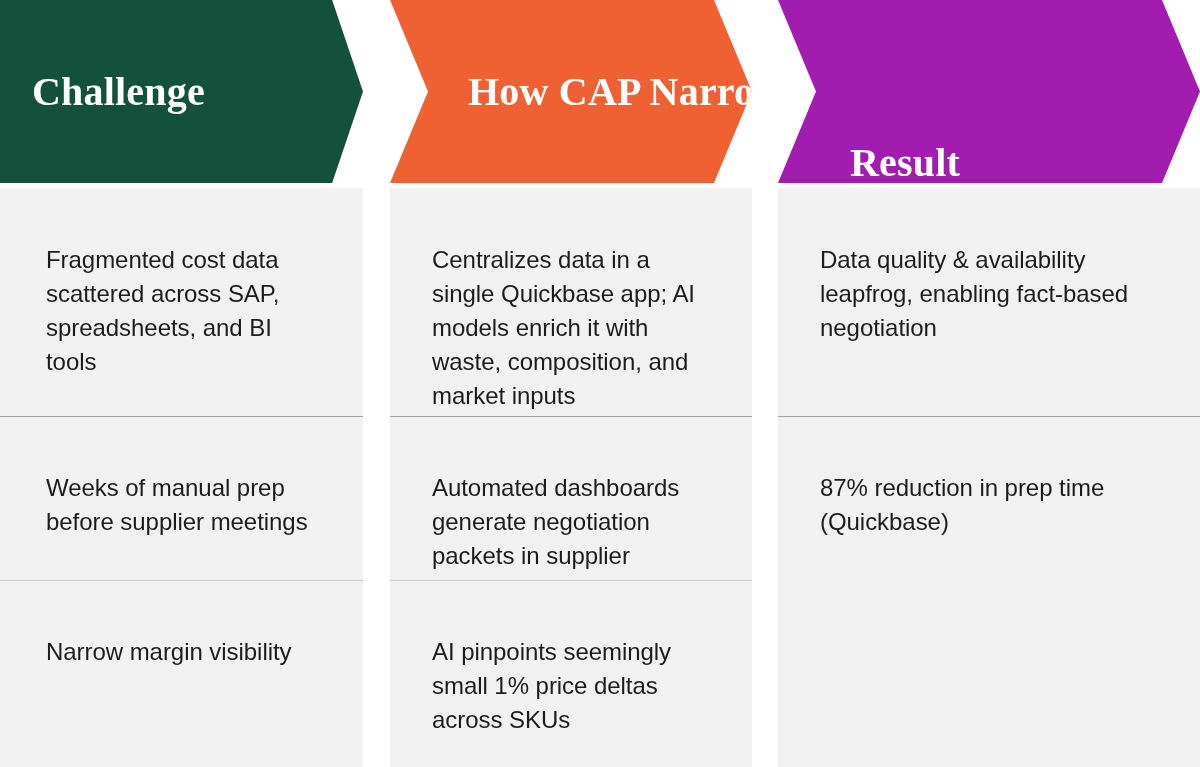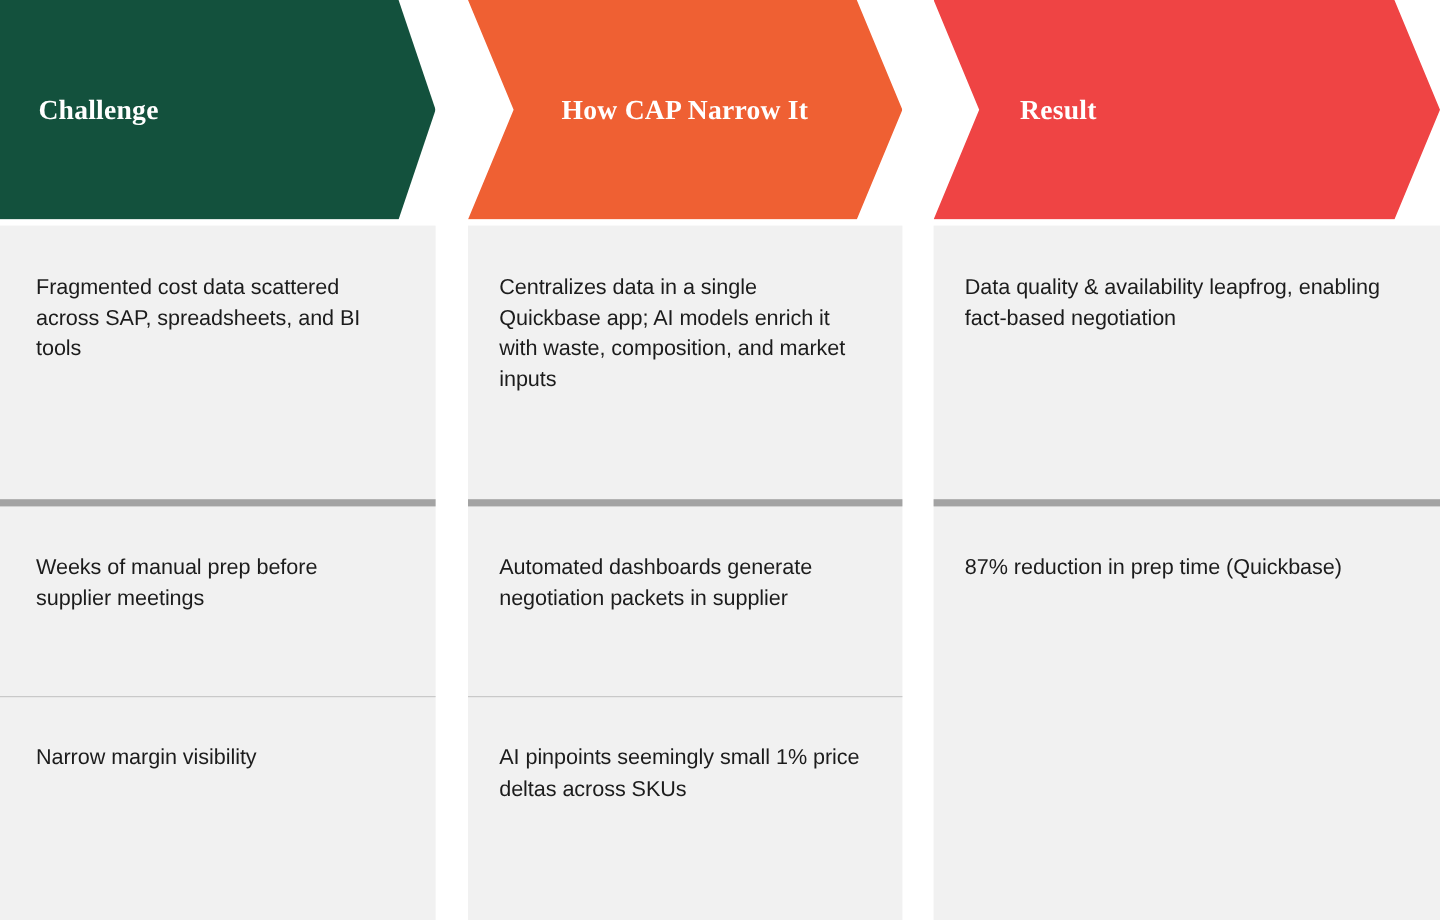--- a/index.html
+++ b/index.html
@@ -44,28 +44,29 @@
   }
   .chevron-1 {
     background: #13513D;
     clip-path: polygon(0 0, 91.5% 0, 100% 50%, 91.5% 100%, 0 100%);
   }
   .chevron-2 {
     background: #EF6033;
     clip-path: polygon(0 0, 89.5% 0, 100% 50%, 89.5% 100%, 0 100%, 10.5% 50%);
   }
   .chevron-3 {
-    background: #ef4444;
+    background: #a21caf;
     clip-path: polygon(0 0, 91% 0, 100% 50%, 91% 100%, 0 100%, 9% 50%);
+    align-items: flex-end;
   }
 
   .chevron-title {
     font-family: "Liberation Serif", serif;
     font-weight: bold;
-    font-size: 23px;
+    font-size: 40px;
     color: #ffffff;
     letter-spacing: 0.2px;
     line-height: 1;
     white-space: nowrap;
   }
   .chevron-1 .chevron-title { padding-left: 32px; }
   .chevron-2 .chevron-title { padding-left: 78px; }
   .chevron-3 .chevron-title { padding-left: 72px; }
 
   
@@ -83,28 +84,28 @@
     left: 0;
     width: 100%;
     box-sizing: border-box;
     padding: 0 34px 0 30px;
   }
   .col-2 .cell, .col-3 .cell {
     padding: 0 34px 10px 26px;
   }
 
   .cell-r1 { top: 0px;   height: 227px; }
-  .cell-r2 { top: 228px; height: 164px; border-top: 6px solid #a3a3a3; }
+  .cell-r2 { top: 228px; height: 164px; border-top: 1px solid #a3a3a3; }
   .cell-r3 { top: 392px; height: 242px; border-top: 1px solid #C9C9C9; }
 
   .cell-text {
-    margin: 0;
+    margin: 16px;
     padding-top: 39px;
     font-family: "Liberation Sans", sans-serif;
-    font-size: 18px;
+    font-size: 24px;
     line-height: 1.42;
     color: #1C1C1C;
     letter-spacing: -0.05px;
   }
   .cell-r2 .cell-text, .cell-r3 .cell-text { padding-top: 38px; }
 </style>
 </head>
 <body>
 
 <div class="infographic">

